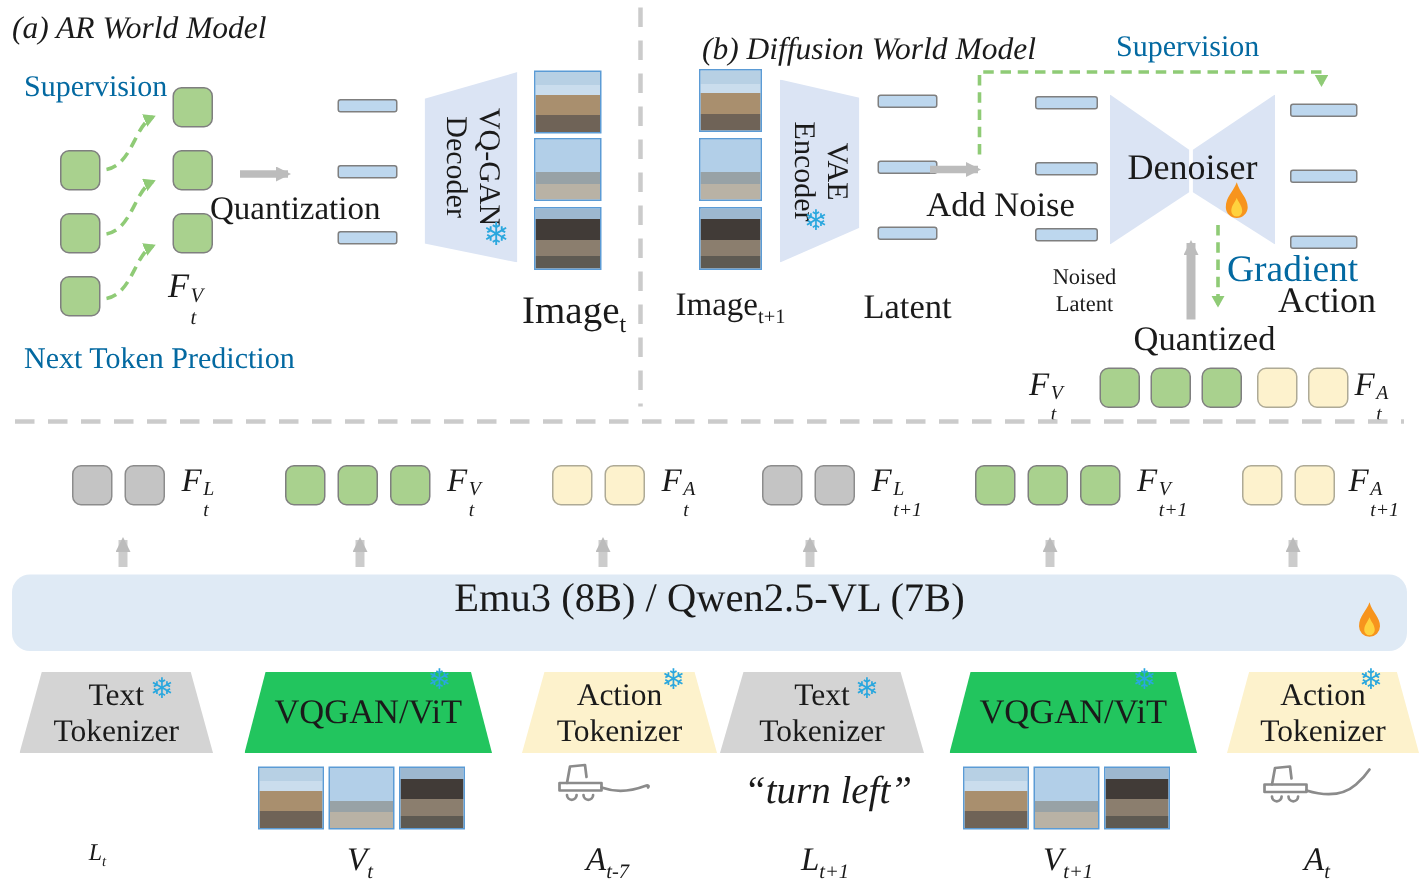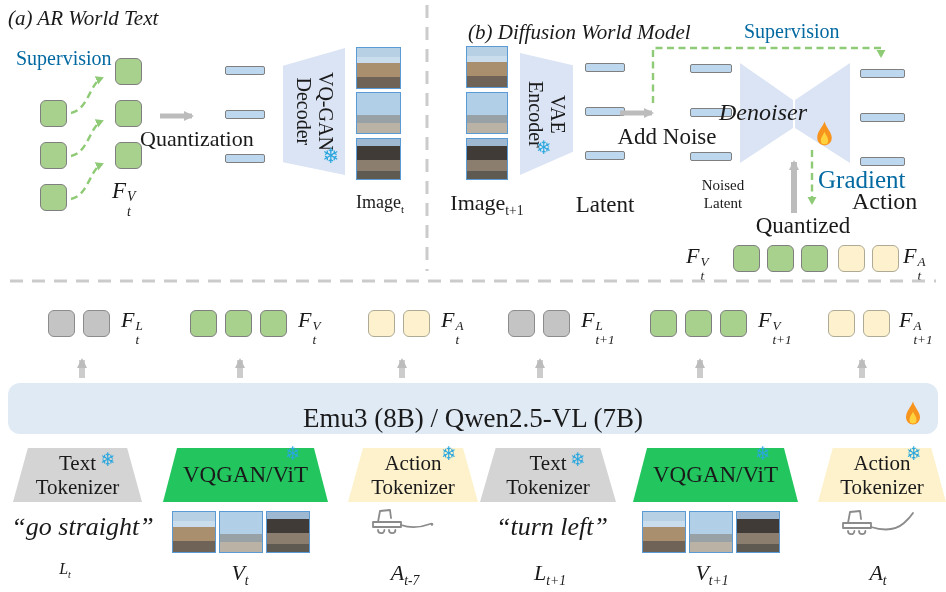--- a/index.html
+++ b/index.html
@@ -68,21 +68,21 @@
     <path d="M700 378 V360" stroke="#cccccc" stroke-width="6" marker-end="url(#mg)" fill="none"></path>
     <path d="M862 378 V360" stroke="#cccccc" stroke-width="6" marker-end="url(#mg)" fill="none"></path>
 
     <path d="M71 113 C88 110 90 83 102 78" stroke="#8fcb76" stroke-width="2.4" stroke-dasharray="7 4.5" marker-end="url(#mgr)" fill="none"></path>
     <path d="M71 156 C88 153 90 126 102 121" stroke="#8fcb76" stroke-width="2.4" stroke-dasharray="7 4.5" marker-end="url(#mgr)" fill="none"></path>
     <path d="M71 199 C88 196 90 169 102 164" stroke="#8fcb76" stroke-width="2.4" stroke-dasharray="7 4.5" marker-end="url(#mgr)" fill="none"></path>
     <path d="M653 103 V48 H881 V56" stroke="#8fcb76" stroke-width="2.4" stroke-dasharray="7 4.5" marker-end="url(#mgr)" fill="none"></path>
     <path d="M812 150 V203" stroke="#8fcb76" stroke-width="2.4" stroke-dasharray="7 4.5" marker-end="url(#mgr)" fill="none"></path>
   </svg>
 
-  <div class="abs ital" style="left:8px;top:6px;font-size:21px;">(a) AR World Text</div>
+  <div class="abs ital" style="left:8px;top:6px;font-size:21px;">(a) AR World Model</div>
   <div class="abs green-txt" style="left:16px;top:47px;font-size:20px;">Supervision</div>
 
   <div class="abs sqcol" style="left:40px;top:100px;">
       <div class="sq green"></div>
       <div class="sq green"></div>
       <div class="sq green"></div>
     </div>
   <div class="abs sqcol" style="left:115px;top:58px;">
       <div class="sq green"></div>
       <div class="sq green"></div>
@@ -106,24 +106,25 @@
     <div class="rot">
       <span>VQ-GAN</span><br>
       <span>Decoder</span>
     </div>
   </div>
   <div class="abs snow" style="left:322px;top:146px;font-size:21px;">❄</div>
 
   <div class="abs photo ph1" style="left:356px;top:47px;width:45px;"></div>
   <div class="abs photo ph2" style="left:356px;top:92px;width:45px;"></div>
   <div class="abs photo ph3" style="left:356px;top:138px;width:45px;"></div>
-  <div class="abs ctr" style="left:348px;top:192px;width:64px;font-size:18px;">
+  <div class="abs ctr" style="left:348px;top:192px;width:64px;font-size:26px;">
     <span>Image</span><sub class="small">t</sub>
   </div>
 
+  <div class="abs green-txt" style="left:16px;top:228px;font-size:20px;">Next Token Prediction</div>
 
   <div class="abs ital" style="left:468px;top:20px;font-size:21px;">(b) Diffusion World Model</div>
   <div class="abs green-txt" style="left:744px;top:20px;font-size:20px;">Supervision</div>
 
   <div class="abs photo ph1" style="left:466px;top:46px;width:42px;"></div>
   <div class="abs photo ph2" style="left:466px;top:92px;width:42px;"></div>
   <div class="abs photo ph3" style="left:466px;top:138px;width:42px;"></div>
   <div class="abs ctr" style="left:442px;top:190px;width:90px;font-size:22px;">
     <span>Image</span><sub class="small">t+1</sub>
   </div>
@@ -146,21 +147,21 @@
   <div class="abs bar" style="left:690px;top:64px;width:42px;"></div>
   <div class="abs bar" style="left:690px;top:108px;width:42px;"></div>
   <div class="abs bar" style="left:690px;top:152px;width:42px;"></div>
   <div class="abs ctr" style="left:678px;top:176px;width:90px;font-size:15px;line-height:1.2;">
     <span>Noised</span><br>
     <span>Latent</span>
   </div>
 
   <div class="trap panel-shape" style="left:740px;top:63px;width:53px;height:100px;clip-path:polygon(0 0,100% 37%,100% 65%,0 100%);"></div>
   <div class="trap panel-shape" style="left:795px;top:63px;width:55px;height:100px;clip-path:polygon(0 37%,100% 0,100% 100%,0 65%);"></div>
-  <div class="abs ctr" style="left:710px;top:99px;width:106px;font-size:24px;z-index:7;font-style:italic;">Denoiser</div>
+  <div class="abs ctr" style="left:742px;top:99px;width:106px;font-size:24px;z-index:7;">Denoiser</div>
   <svg class="abs" style="left:812px;top:121px;z-index:8;" width="25" height="30" viewBox="0 0 24 28">
     <path d="M12 0 C10 6 5 9 5 16 A7 7 0 0 0 19 16 C19 10 14 7 12 0 Z" fill="#f7941d"></path>
     <path d="M12 10 C11 13 8.5 14.8 8.5 18.5 A3.5 3.5 0 0 0 15.5 18.5 C15.5 15 13 13 12 10 Z" fill="#ffd23e"></path>
   </svg>
 
   <div class="abs bar" style="left:860px;top:69px;width:45px;"></div>
   <div class="abs bar" style="left:860px;top:113px;width:45px;"></div>
   <div class="abs bar" style="left:860px;top:157px;width:45px;"></div>
   <div class="abs ctr" style="left:852px;top:188px;width:64px;font-size:24px;">Action</div>
 
@@ -250,21 +251,21 @@
       <div class="sq yellow"></div>
       <div class="sq yellow"></div>
     </div>
   <span class="abs math" style="left:899px;top:307px;font-size:22px;">
     <span>F</span><span class="ss">
         <span class="sp">A</span>
         <span class="sb">t+1</span>
       </span>
   </span>
 
-  <div class="abs" style="left:8px;top:383px;width:930px;height:51px;background:#dfeaf5;border-radius:12px;display:flex;align-items:flex-end;justify-content:center;font-size:27px;">
+  <div class="abs" style="left:8px;top:383px;width:930px;height:51px;background:#dfeaf5;border-radius:12px;display:flex;align-items:flex-start;justify-content:center;font-size:27px;">
     <span>Emu3 (8B) / Qwen2.5-VL (7B)</span>
   </div>
   <svg class="abs" style="left:901px;top:399px;" width="24" height="33" viewBox="0 0 24 28">
     <path d="M12 0 C10 6 5 9 5 16 A7 7 0 0 0 19 16 C19 10 14 7 12 0 Z" fill="#f7941d"></path>
     <path d="M12 10 C11 13 8.5 14.8 8.5 18.5 A3.5 3.5 0 0 0 15.5 18.5 C15.5 15 13 13 12 10 Z" fill="#ffd23e"></path>
   </svg>
 
   <div class="trap tok-gray" style="left:13px;top:448px;width:129px;height:54px;clip-path:polygon(11.5% 0,88.5% 0,100% 100%,0 100%);">
     <div class="ctr tokline">
       <span>Text</span><br><span>Tokenizer</span>
@@ -296,21 +297,20 @@
   </div>
   <div class="abs snow" style="left:755px;top:444px;">❄</div>
 
   <div class="trap tok-yellow" style="left:818px;top:448px;width:128px;height:54px;clip-path:polygon(11.5% 0,88.5% 0,100% 100%,0 100%);">
     <div class="ctr tokline">
       <span>Action</span><br><span>Tokenizer</span>
     </div>
   </div>
   <div class="abs snow" style="left:906px;top:444px;">❄</div>
 
-  <div class="abs ital ctr" style="left:0px;top:512px;width:165px;font-size:26px;">“go straight”</div>
 
   <div class="abs" style="left:172px;top:511px;display:flex;gap:3px;">
     <div class="photo ph1"></div>
     <div class="photo ph2"></div>
     <div class="photo ph3"></div>
   </div>
 
   <svg class="abs" style="left:370px;top:506px;" width="66" height="38" viewBox="0 0 66 38">
     <g fill="none" stroke="#8b8b8b" stroke-width="1.8" stroke-linecap="round" stroke-linejoin="round">
       <path d="M8 16 L10 5 L20 4 L21 12"></path>

